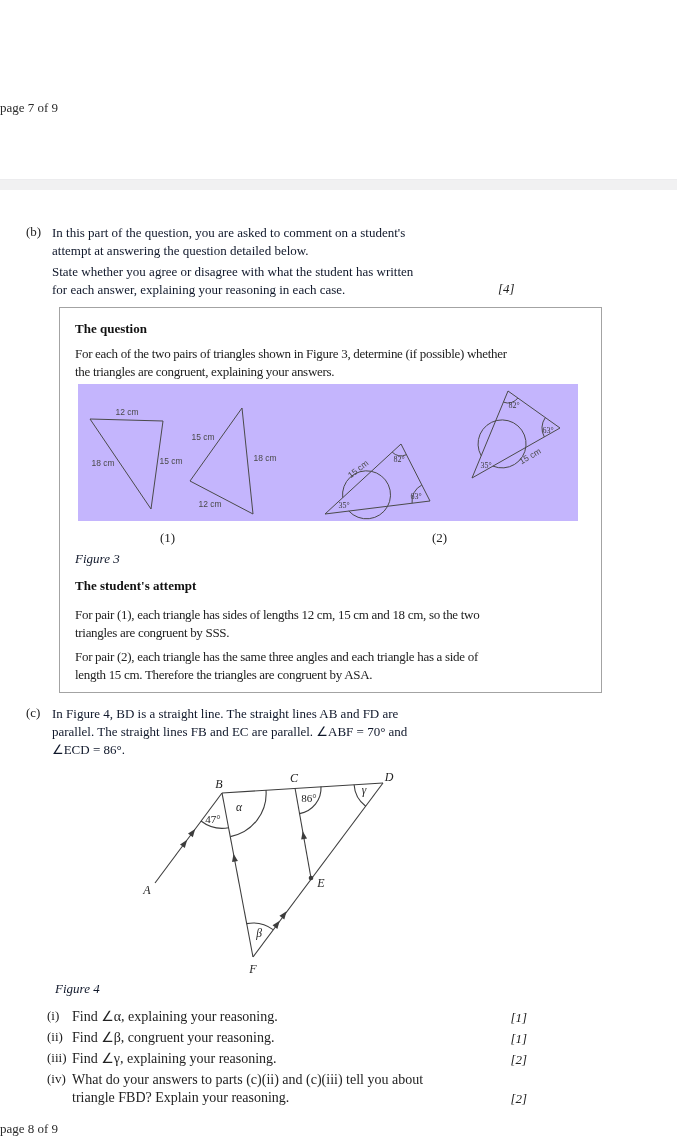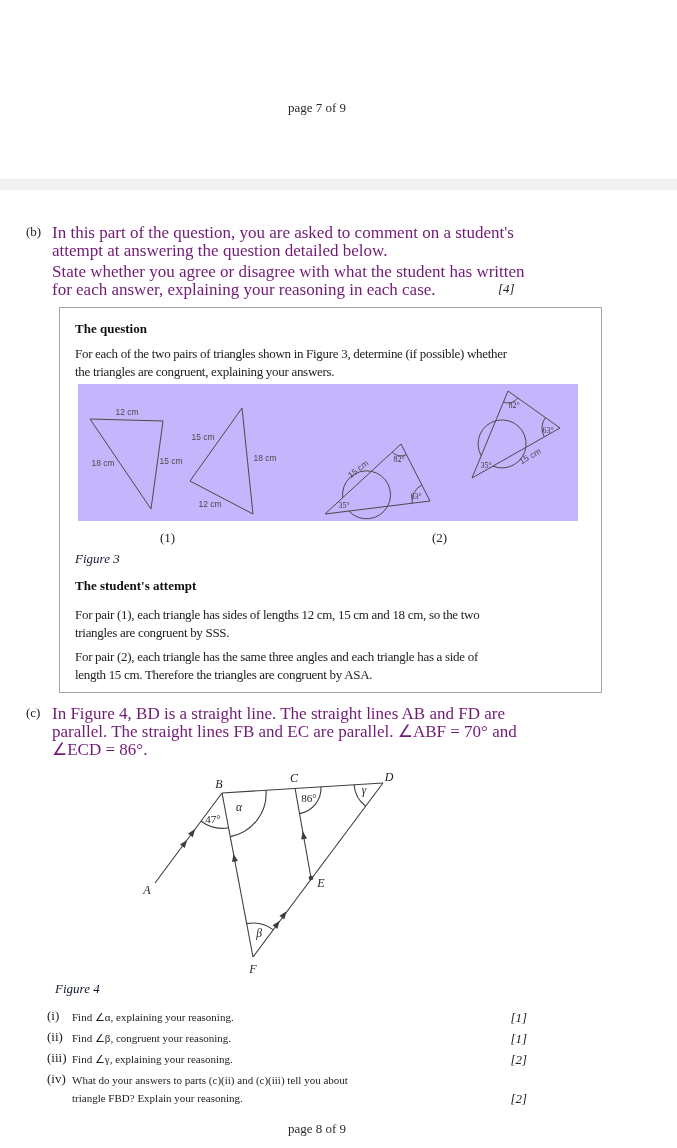--- a/index.html
+++ b/index.html
@@ -1,31 +1,31 @@
 <!DOCTYPE html>
 <html><head>
 <meta charset="utf-8">
 <style>
   html,body{margin:0;padding:0;}
   body{background:#fff;font-family:"Liberation Serif", serif;color:#222;}
   #page{position:relative;width:677px;height:1148px;background:#ffffff;overflow:hidden;}
-  .pagenum{position:absolute;left:0;width:634px;text-align:center;font-size:13px;color:#2a2a2a;}
+  .pagenum{position:absolute;left:0;width:634px;text-align:left;font-size:13px;color:#2a2a2a;}
   .band{position:absolute;left:0;top:179px;width:677px;height:10px;background:#f1f1f2;border-top:1px solid #ececee;}
   .part-label{position:absolute;font-size:13px;color:#222;}
-  .body-text{position:absolute;font-size:17px;line-height:18px;white-space:pre;color:#701a75;}
+  .body-text{position:absolute;font-size:13px;line-height:18px;white-space:pre;color:#0f172a;}
   .marks{position:absolute;font-size:13px;font-style:italic;color:#222;}
   .qbox{position:absolute;left:59px;top:307px;width:541px;height:384px;border:1px solid #a3a3a3;background:#fff;}
   .qbox .heading{position:absolute;left:15px;font-weight:bold;font-size:13px;color:#111;}
   .qbox .boxtext{position:absolute;left:15px;font-size:13px;line-height:18px;letter-spacing:-0.3px;white-space:pre;color:#222;}
   .figstrip{position:absolute;left:18px;top:76px;width:500px;height:137px;background:#c4b5fd;}
   .pairlabel{position:absolute;font-size:13px;color:#222;}
   .figcaption{position:absolute;font-style:italic;font-size:13px;color:#0f172a;}
   .items .row{position:absolute;left:47px;width:480px;}
   .items .ilabel{position:absolute;left:0;top:0;font-size:13px;}
-  .items .itext{position:absolute;left:25px;top:0;font-size:11px;line-height:18px;white-space:pre;}
+  .items .itext{position:absolute;left:25px;top:0;font-size:14px;line-height:18px;white-space:pre;}
   .items .imarks{position:absolute;right:0;bottom:0;font-size:13px;font-style:italic;}
   svg text{fill:#333;}
   .tri-side{font-family:"Liberation Sans", sans-serif;font-size:8.5px;fill:#4a4a4a;}
   .tri-ang{font-family:"Liberation Serif", serif;font-size:8px;fill:#3a3a3a;}
   .f4-pt{font-family:"Liberation Serif", serif;font-style:italic;font-size:12px;fill:#222;}
   .f4-ang{font-family:"Liberation Serif", serif;font-size:11px;fill:#222;}
   .f4-greek{font-family:"Liberation Serif", serif;font-style:italic;font-size:11.5px;fill:#222;}
 </style>
 </head>
 <body>

